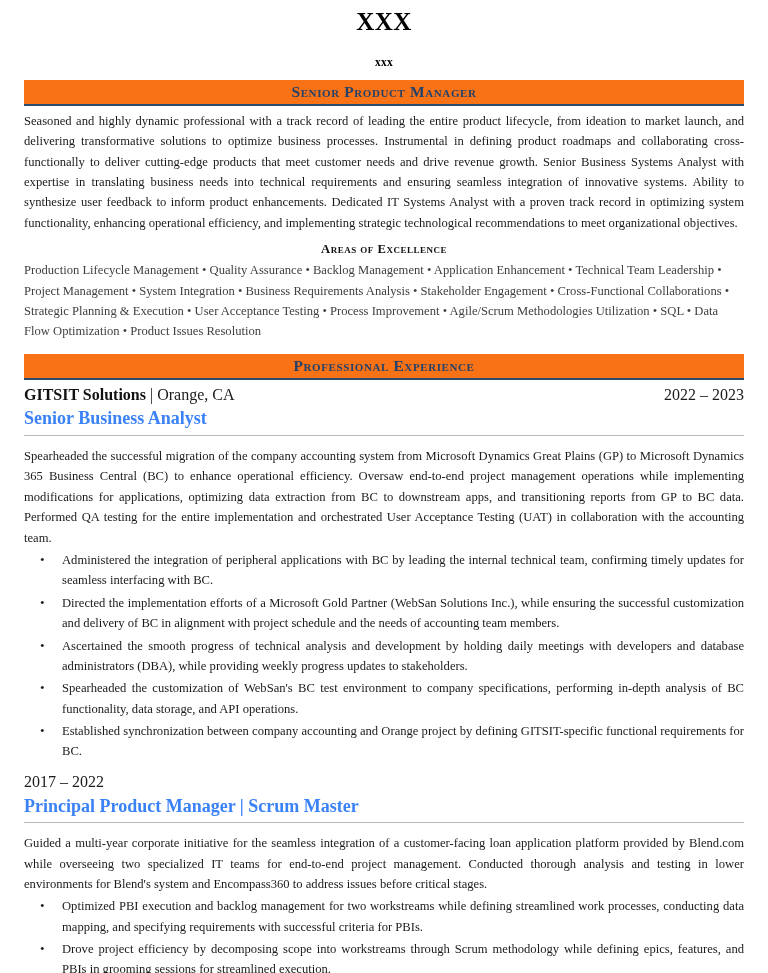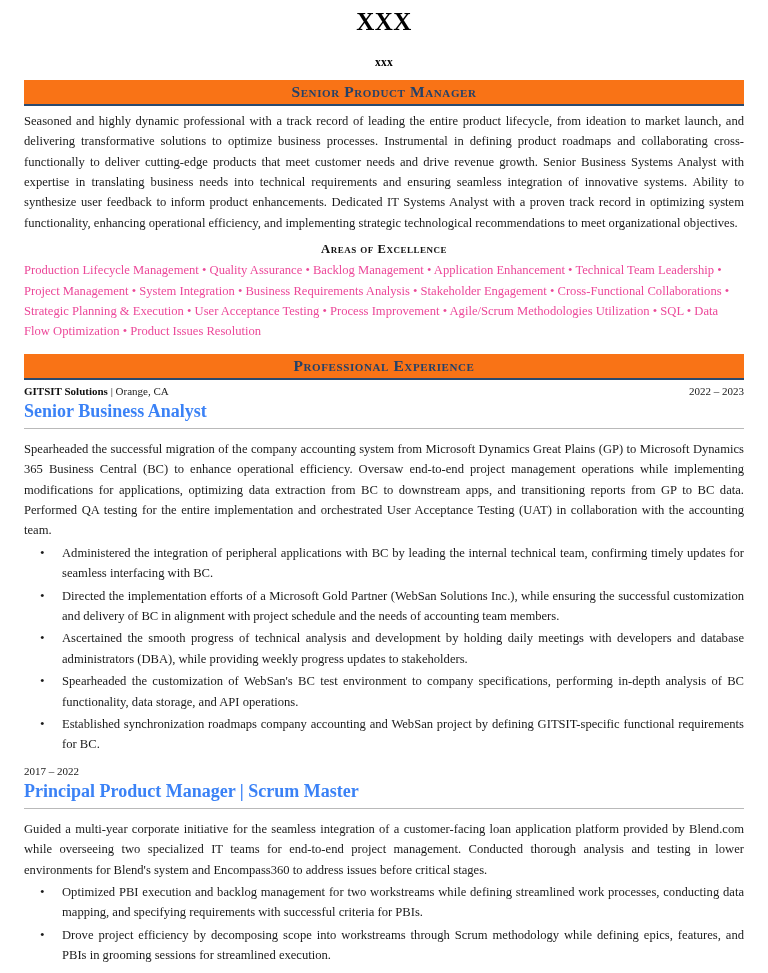--- a/index.html
+++ b/index.html
@@ -78,32 +78,32 @@
     font-variant: small-caps;
     letter-spacing: 0.5px;
     color: #111111;
     margin-top: 9px;
   }
 
   .skills {
     font-size: 12.6px;
     line-height: 1.62;
     text-align: left;
-    color: #ec4899;
+    color: #404040;
     margin-top: 3px;
   }
 
   
   .job { margin-top: 4px; }
 
   .job-row {
     display: flex;
     justify-content: space-between;
     align-items: flex-start;
-    font-size: 11px;
+    font-size: 16px;
     line-height: 1.42;
   }
 
   .job-company { font-weight: bold; color: #111111; }
   .job-meta { font-weight: normal; color: #1a1a1a; }
   .job-dates { font-weight: normal; color: #1a1a1a; white-space: nowrap; }
 
   .job-role {
     font-size: 18px;
     font-weight: bold;
@@ -180,21 +180,21 @@
       <div class="job-dates">2022 – 2023</div>
     </div>
     <div class="job-role">Senior Business Analyst</div>
     <hr class="rule">
     <p class="job-summary">Spearheaded the successful migration of the company accounting system from Microsoft Dynamics Great Plains (GP) to Microsoft Dynamics 365 Business Central (BC) to enhance operational efficiency. Oversaw end-to-end project management operations while implementing modifications for applications, optimizing data extraction from BC to downstream apps, and transitioning reports from GP to BC data. Performed QA testing for the entire implementation and orchestrated User Acceptance Testing (UAT) in collaboration with the accounting team.</p>
     <ul class="bullets">
       <li>Administered the integration of peripheral applications with BC by leading the internal technical team, confirming timely updates for seamless interfacing with BC.</li>
       <li>Directed the implementation efforts of a Microsoft Gold Partner (WebSan Solutions Inc.), while ensuring the successful customization and delivery of BC in alignment with project schedule and the needs of accounting team members.</li>
       <li>Ascertained the smooth progress of technical analysis and development by holding daily meetings with developers and database administrators (DBA), while providing weekly progress updates to stakeholders.</li>
       <li>Spearheaded the customization of WebSan's BC test environment to company specifications, performing in-depth analysis of BC functionality, data storage, and API operations.</li>
-      <li>Established synchronization roadmaps company accounting and WebSan project by defining GITSIT-specific functional requirements for BC.</li>
+      <li>Established synchronization between company accounting and Orange project by defining GITSIT-specific functional requirements for BC.</li>
     </ul>
   </div>
 
   <div class="job" style="margin-top:9px;">
     <div class="job-row">
       <div class="job-dates">2017 – 2022</div>
     </div>
     <div class="job-role">Principal Product Manager | Scrum Master</div>
     <hr class="rule">
     <p class="job-summary">Guided a multi-year corporate initiative for the seamless integration of a customer-facing loan application platform provided by Blend.com while overseeing two specialized IT teams for end-to-end project management. Conducted thorough analysis and testing in lower environments for Blend's system and Encompass360 to address issues before critical stages.</p>

